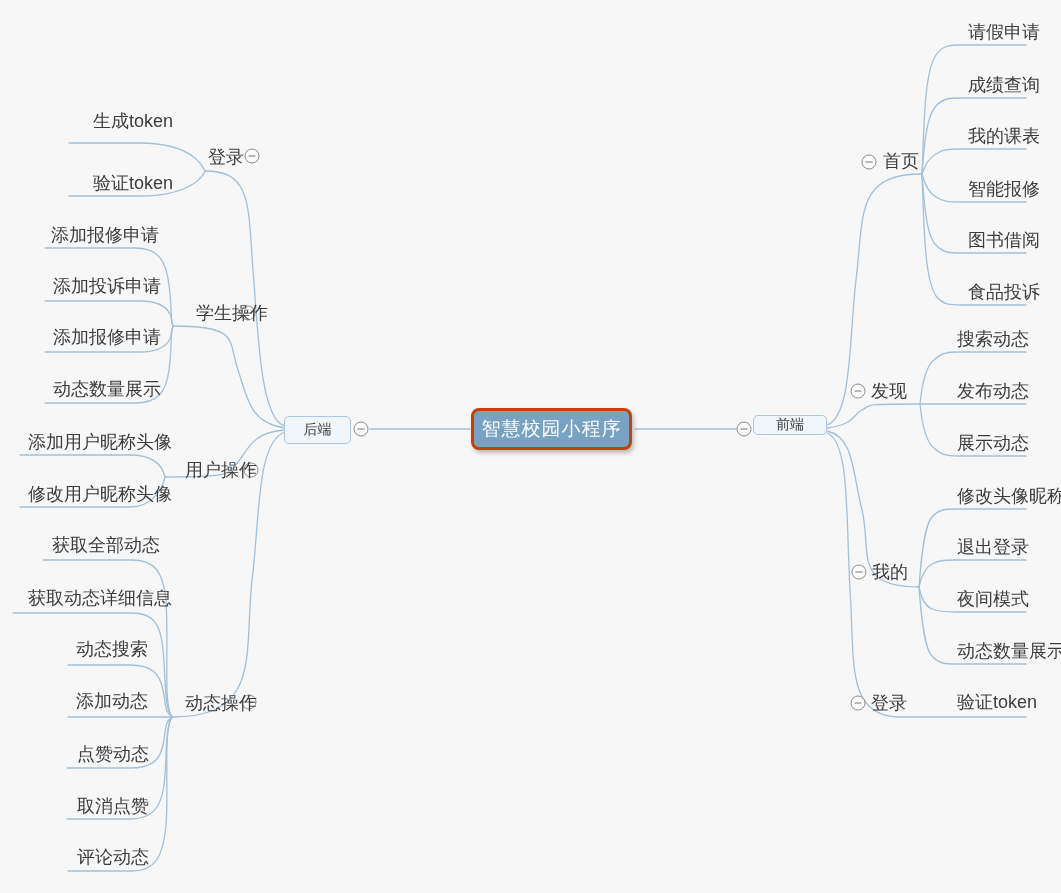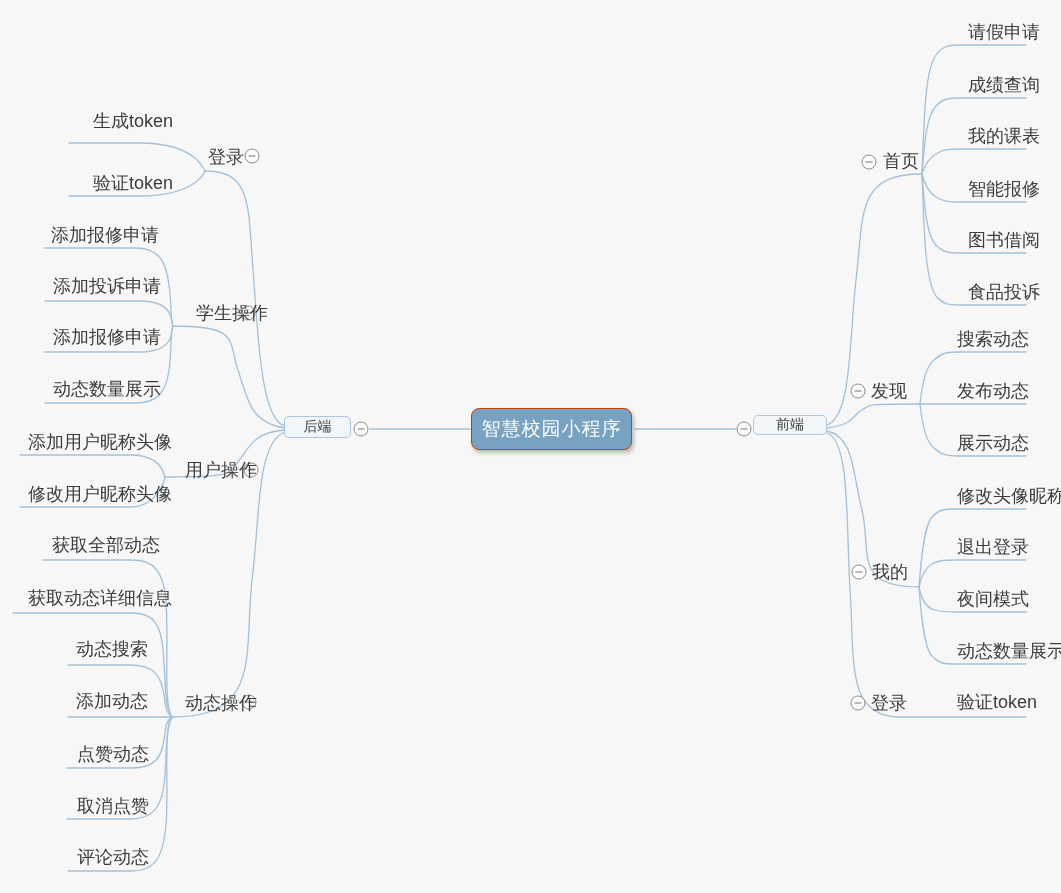--- a/index.html
+++ b/index.html
@@ -11,21 +11,21 @@
   .links path{fill:none;stroke:#a2c0d9;stroke-width:1.3;stroke-linecap:round;}
   .leaf,.branch{
     position:absolute;font-size:18px;color:#3c3c3c;white-space:nowrap;
     line-height:15px;cursor:default;
   }
   .node{
     position:absolute;display:flex;align-items:center;justify-content:center;
     box-sizing:border-box;white-space:nowrap;
   }
   .node-root{
-    background:#78a2c2;border:1px solid #c2410c;border-radius:8px;
+    background:#78a2c2;border:3px solid #c2410c;border-radius:8px;
     color:#fff;font-size:19px;letter-spacing:1px;
     box-shadow:2px 3px 4px rgba(0,0,0,0.25);
   }
   .node-main{
     background:#f0f6fa;border:1px solid #abc8e2;border-radius:5px;
     color:#3c3c3c;font-size:14px;
   }
   .collapse{position:absolute;width:16px;height:16px;cursor:pointer;}
   .collapse circle{fill:#fbfbfb;stroke:#8c8c8c;stroke-width:1;}
   .collapse line{stroke:#8c8c8c;stroke-width:1.2;}
@@ -81,21 +81,21 @@
     <path d="M 920 404 C 922 424, 926 442, 934 448 C 941 455, 948 456, 958 456 H 1026"></path>
 
     <path d="M 919 587 C 921 560, 924 526, 932 517 C 939 509, 946 509, 956 509 H 1026"></path>
     <path d="M 919 587 C 921 577, 925 568, 932 564 C 939 560, 946 560, 956 560 H 1026"></path>
     <path d="M 919 587 C 921 597, 925 606, 932 609 C 939 612, 946 612, 956 612 H 1026"></path>
     <path d="M 919 587 C 921 614, 924 648, 932 656 C 939 664, 946 664, 956 664 H 1026"></path>
   </svg>
 
   <div class="node node-root" style="left:471px;top:408px;width:161px;height:42px;">智慧校园小程序</div>
 
-  <div class="node node-main" style="left:284px;top:416px;width:67px;height:22px;">后端</div>
+  <div class="node node-main" style="left:284px;top:416px;width:67px;height:28px;">后端</div>
   <div class="node node-main" style="left:753px;top:415px;width:74px;height:20px;">前端</div>
 
   <svg class="collapse" style="left:353px;top:421px;" viewBox="0 0 16 16">
       <circle cx="8" cy="8" r="7"></circle>
       <line x1="4.5" y1="8" x2="11.5" y2="8"></line>
     </svg>
   <svg class="collapse" style="left:736px;top:421px;" viewBox="0 0 16 16">
       <circle cx="8" cy="8" r="7"></circle>
       <line x1="4.5" y1="8" x2="11.5" y2="8"></line>
     </svg>

